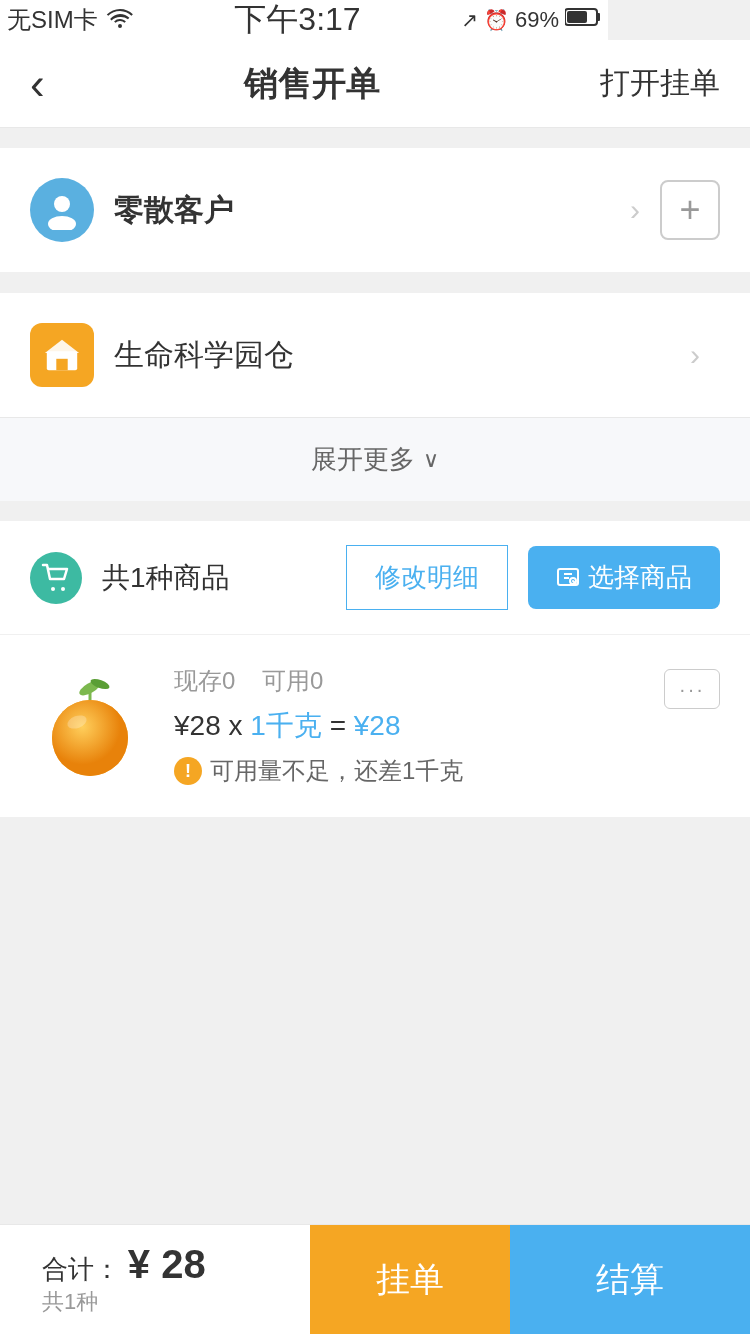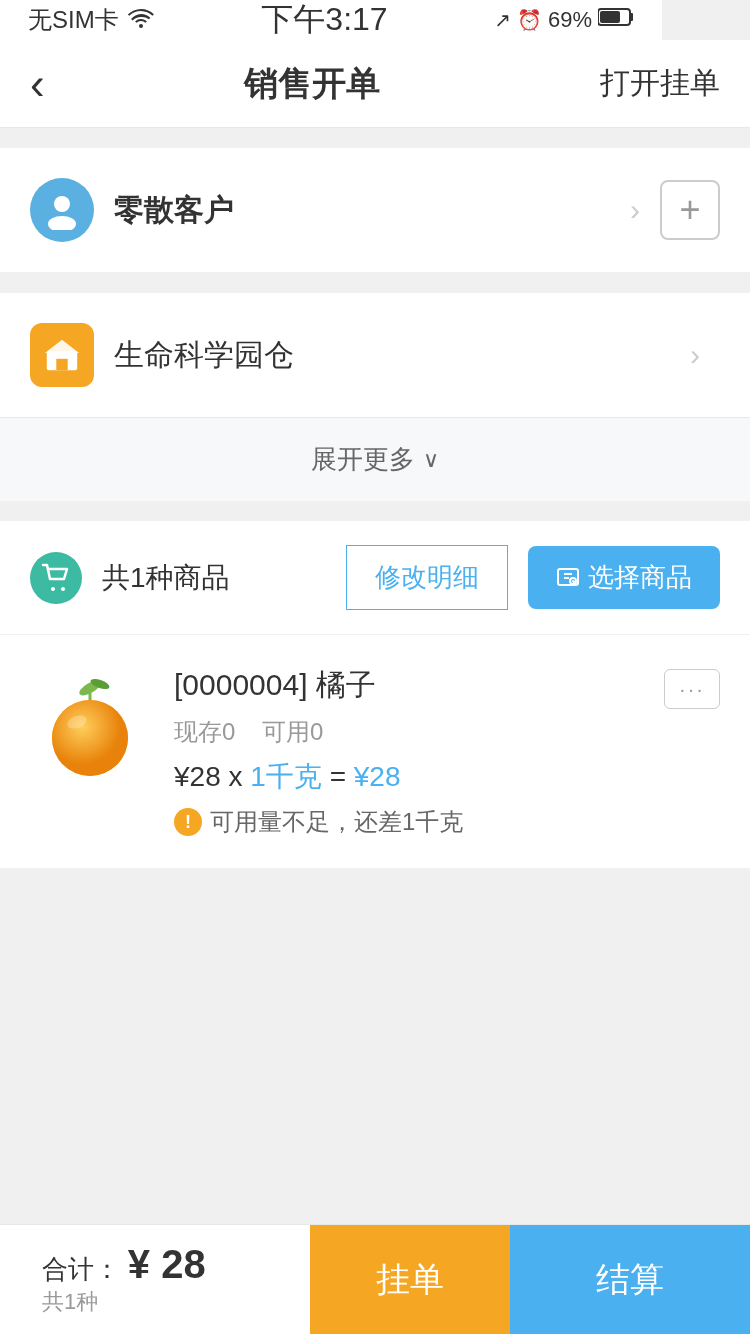--- a/index.html
+++ b/index.html
@@ -8,27 +8,27 @@
       width: 750px;
       min-height: 1334px;
       font-family: -apple-system, "PingFang SC", "Helvetica Neue", sans-serif;
       background: #f0f0f0;
       font-size: 28px;
       color: #333;
     }
 
     
     .status-bar {
-      width: 662px;
+      width: 608px;
       height: 40px;
       background: #fff;
       display: flex;
       align-items: center;
       justify-content: space-between;
-      padding: 0 28px;
+      padding: 0 7px;
       font-size: 24px;
       color: #333;
     }
     .status-left { display: flex; align-items: center; gap: 8px; }
     .status-center { font-weight: 500; font-size: 32px; }
     .status-right { display: flex; align-items: center; gap: 6px; font-size: 22px; }
 
     
     .nav-bar {
       width: 750px;
@@ -455,24 +455,20 @@
               <stop offset="0%" stop-color="#ffcf5c"></stop>
               <stop offset="100%" stop-color="#e8820a"></stop>
             </radialGradient>
           </defs>
 
           <line x1="55" y1="30" x2="55" y2="18" stroke="#7cb84e" stroke-width="3"></line>
         </svg>
       </div>
 
       <div class="product-info">
-        <div class="product-name">
-          <span>[0000004]</span>
-          <span>橘子</span>
-        </div>
         <div class="product-stock">
           <span>现存0</span>
           &nbsp;&nbsp;
           <span>可用0</span>
         </div>
         <div class="product-price-row">
           <span>¥28</span>
           <span> x </span>
           <span class="price-highlight">1千克</span>
           <span> = </span>

